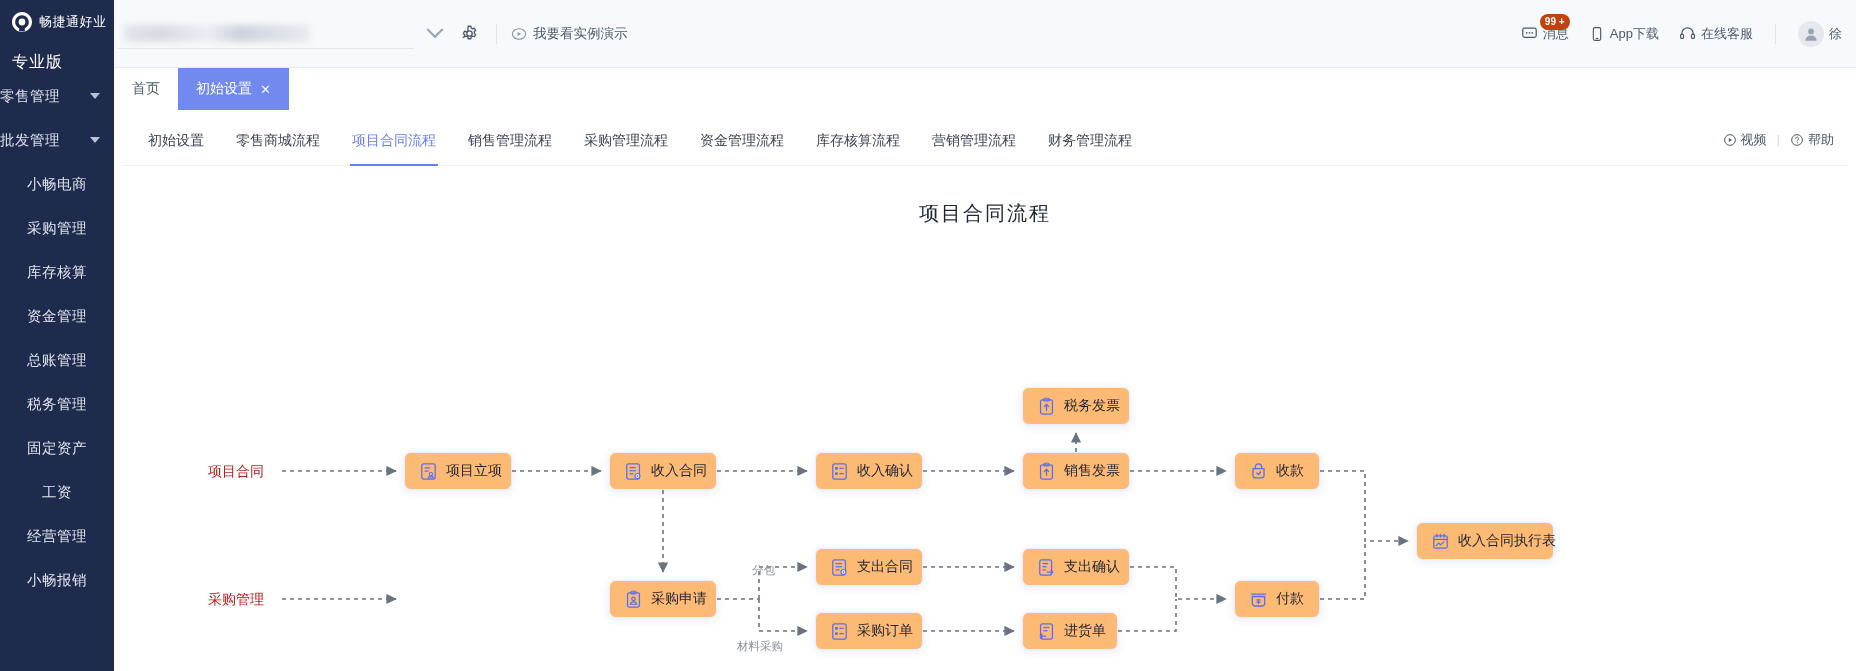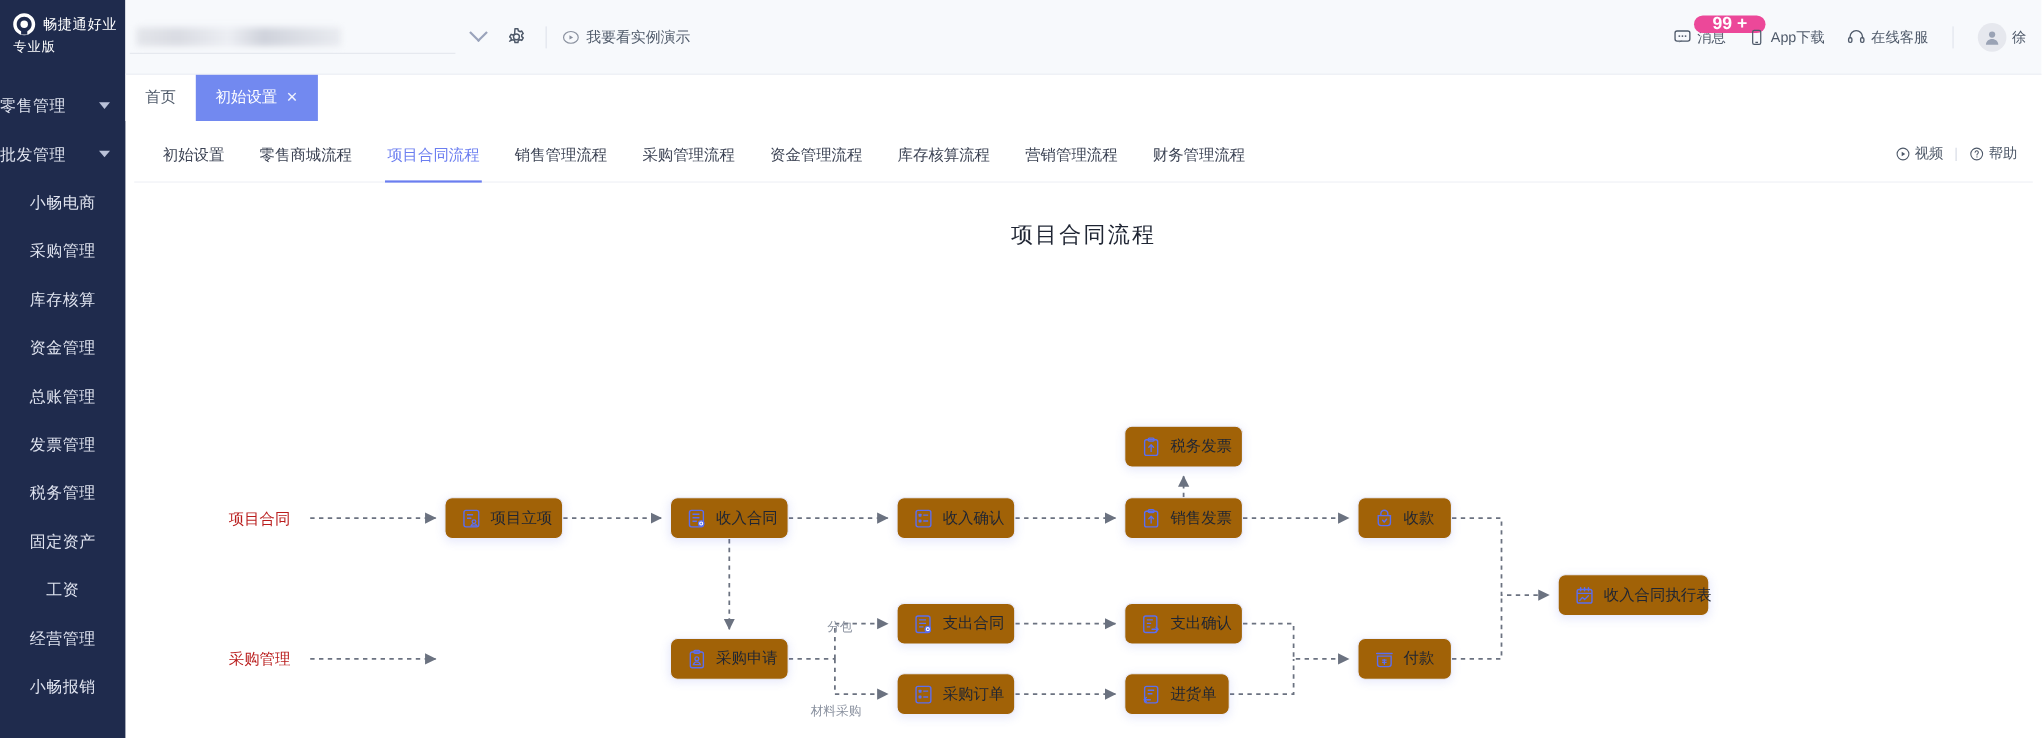--- a/index.html
+++ b/index.html
@@ -17,21 +17,21 @@
   }
   .logo-block {
     height: 68px; padding: 10px 8px 0 10px; color: #fff;
   }
   .logo-row { display: flex; align-items: center; gap: 5px; }
   .logo-mark {
     width: 24px; height: 24px; flex: 0 0 24px;
     display: flex; align-items: center; justify-content: center;
   }
   .logo-text { font-size: 13px; letter-spacing: .5px; white-space: nowrap; overflow: hidden; }
-  .logo-sub { font-size: 12px; margin-top: 0; padding-left: 2px; letter-spacing: 1px; }
+  .logo-sub { font-size: 16px; margin-top: 18px; padding-left: 2px; letter-spacing: 1px; }
 
   .nav { margin-top: 6px; }
   .nav-item {
     height: 44px; display: flex; align-items: center; justify-content: center;
     color: #dfe3ef; font-size: 14.5px; letter-spacing: .5px; cursor: pointer;
     position: relative;
   }
   .nav-item .caret {
     position: absolute; right: 14px; top: 50%; transform: translateY(-50%);
     width: 0; height: 0; border-left: 5px solid transparent;
@@ -66,22 +66,22 @@
   .demo-link {
     display: flex; align-items: center; gap: 6px; color: #4e5969;
     font-size: 13.5px; cursor: pointer; margin-left: 4px;
   }
   .topbar-right {
     margin-left: auto; display: flex; align-items: center; gap: 4px;
     padding-right: 6px; color: #4e5969; font-size: 13px;
   }
   .tr-item { display: flex; align-items: center; gap: 5px; cursor: pointer; position: relative; padding: 0 8px; }
   .badge {
-    position: absolute; left: 27px; top: -11px; background: #ec4899; color: #fff;
-    font-size: 16px; line-height: 15px; height: 16px; padding: 0 17px;
+    position: absolute; left: 27px; top: -11px; background: #c2410c; color: #fff;
+    font-size: 10px; line-height: 15px; height: 16px; padding: 0 5px;
     border-radius: 9px; font-weight: bold; white-space: nowrap;
   }
   .avatar {
     width: 26px; height: 26px; border-radius: 50%; background: #e6e8ee;
     display: flex; align-items: center; justify-content: center;
   }
 
   
   .tabbar {
     position: absolute; left: 114px; top: 68px; width: 1742px; height: 42px;
@@ -124,21 +124,21 @@
   }
 
   
   .canvas { position: relative; width: 1726px; height: 430px; }
   .svg-layer { position: absolute; left: 0; top: 0; width: 1726px; height: 430px; }
 
   .rowlabel {
     position: absolute; font-size: 14px; color: #b91c1c; white-space: nowrap;
   }
   .node {
-    position: absolute; height: 38px; background: #a16207;
+    position: absolute; height: 38px; background: #fdba74;
     border: 1px solid #eceefb; border-radius: 7px;
     box-shadow: 0 2px 9px rgba(104,116,230,.16);
     display: flex; align-items: center; gap: 8px; padding: 0 14px;
     font-size: 14px; color: #1f2533; white-space: nowrap; cursor: pointer;
   }
   .node .ico { width: 19px; height: 19px; flex: 0 0 19px; display: block; }
   .edgelabel {
     position: absolute; font-size: 11.5px; color: #8a919f; white-space: nowrap;
   }
 </style>
@@ -177,23 +177,20 @@
         <span>采购管理</span>
       </div>
       <div class="nav-item">
         <span>库存核算</span>
       </div>
       <div class="nav-item">
         <span>资金管理</span>
       </div>
       <div class="nav-item">
         <span>总账管理</span>
-      </div>
-      <div class="nav-item">
-        <span>发票管理</span>
       </div>
       <div class="nav-item">
         <span>税务管理</span>
       </div>
       <div class="nav-item">
         <span>固定资产</span>
       </div>
       <div class="nav-item">
         <span>工资</span>
       </div>

